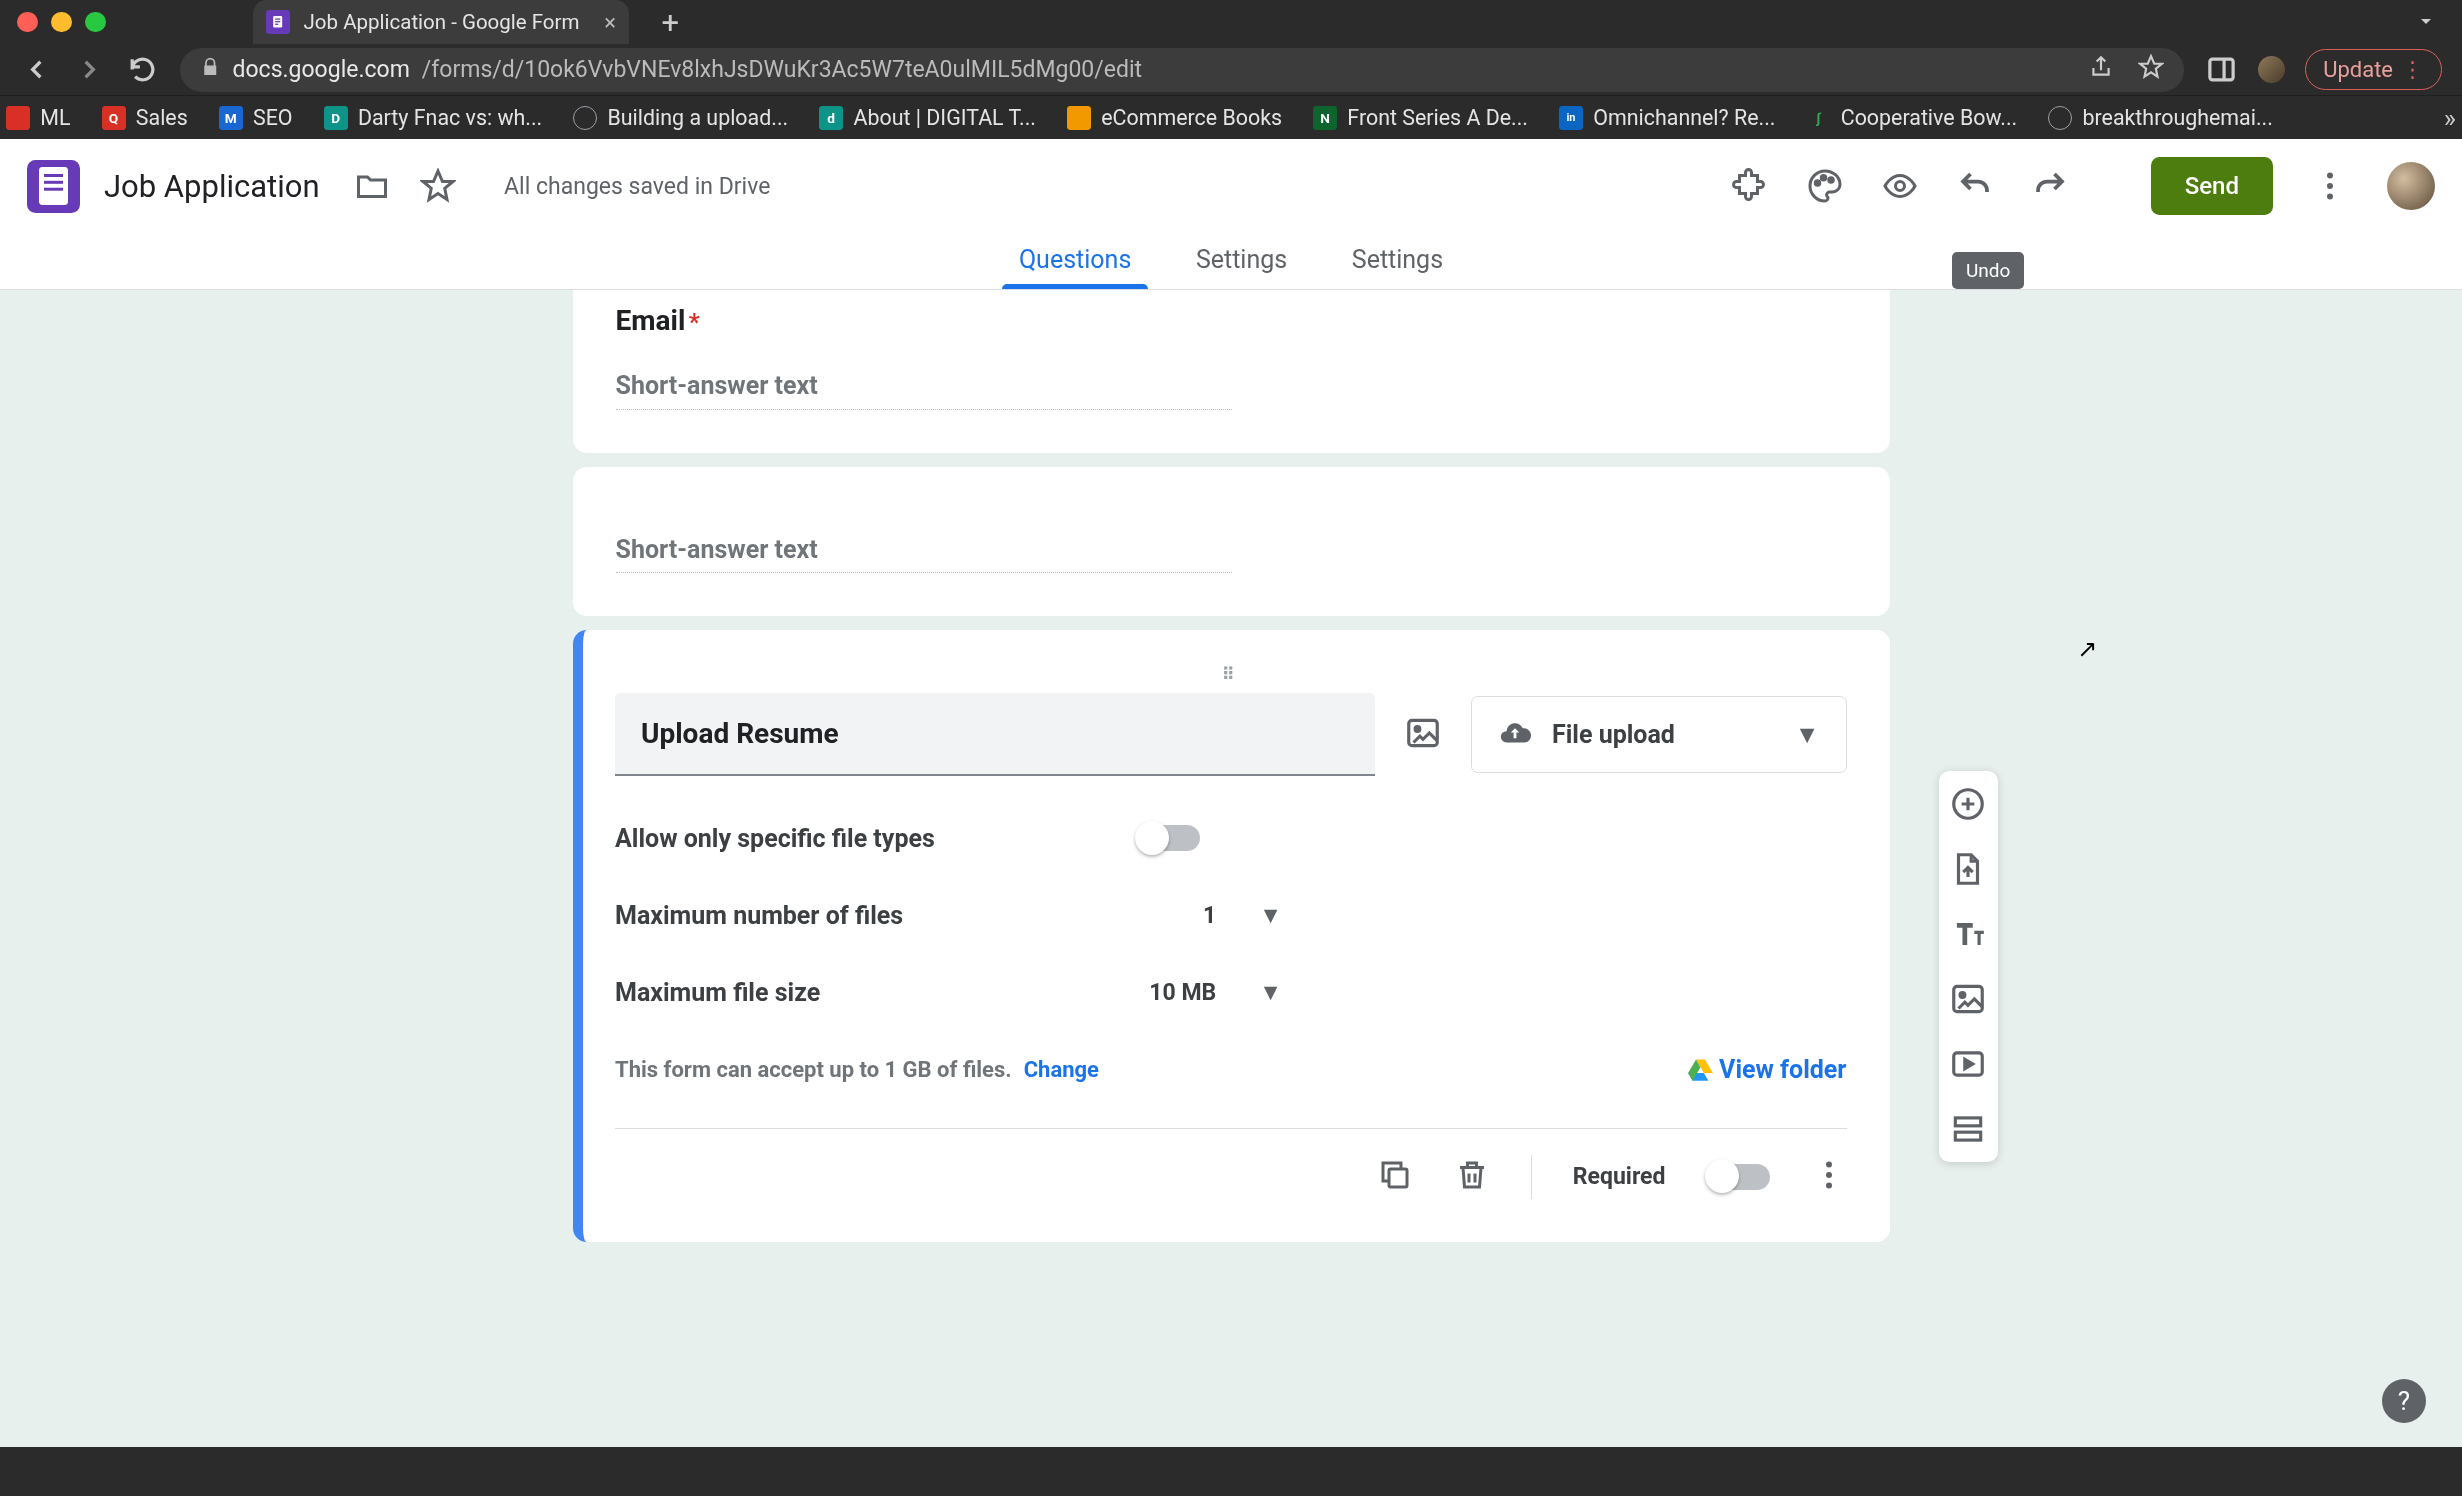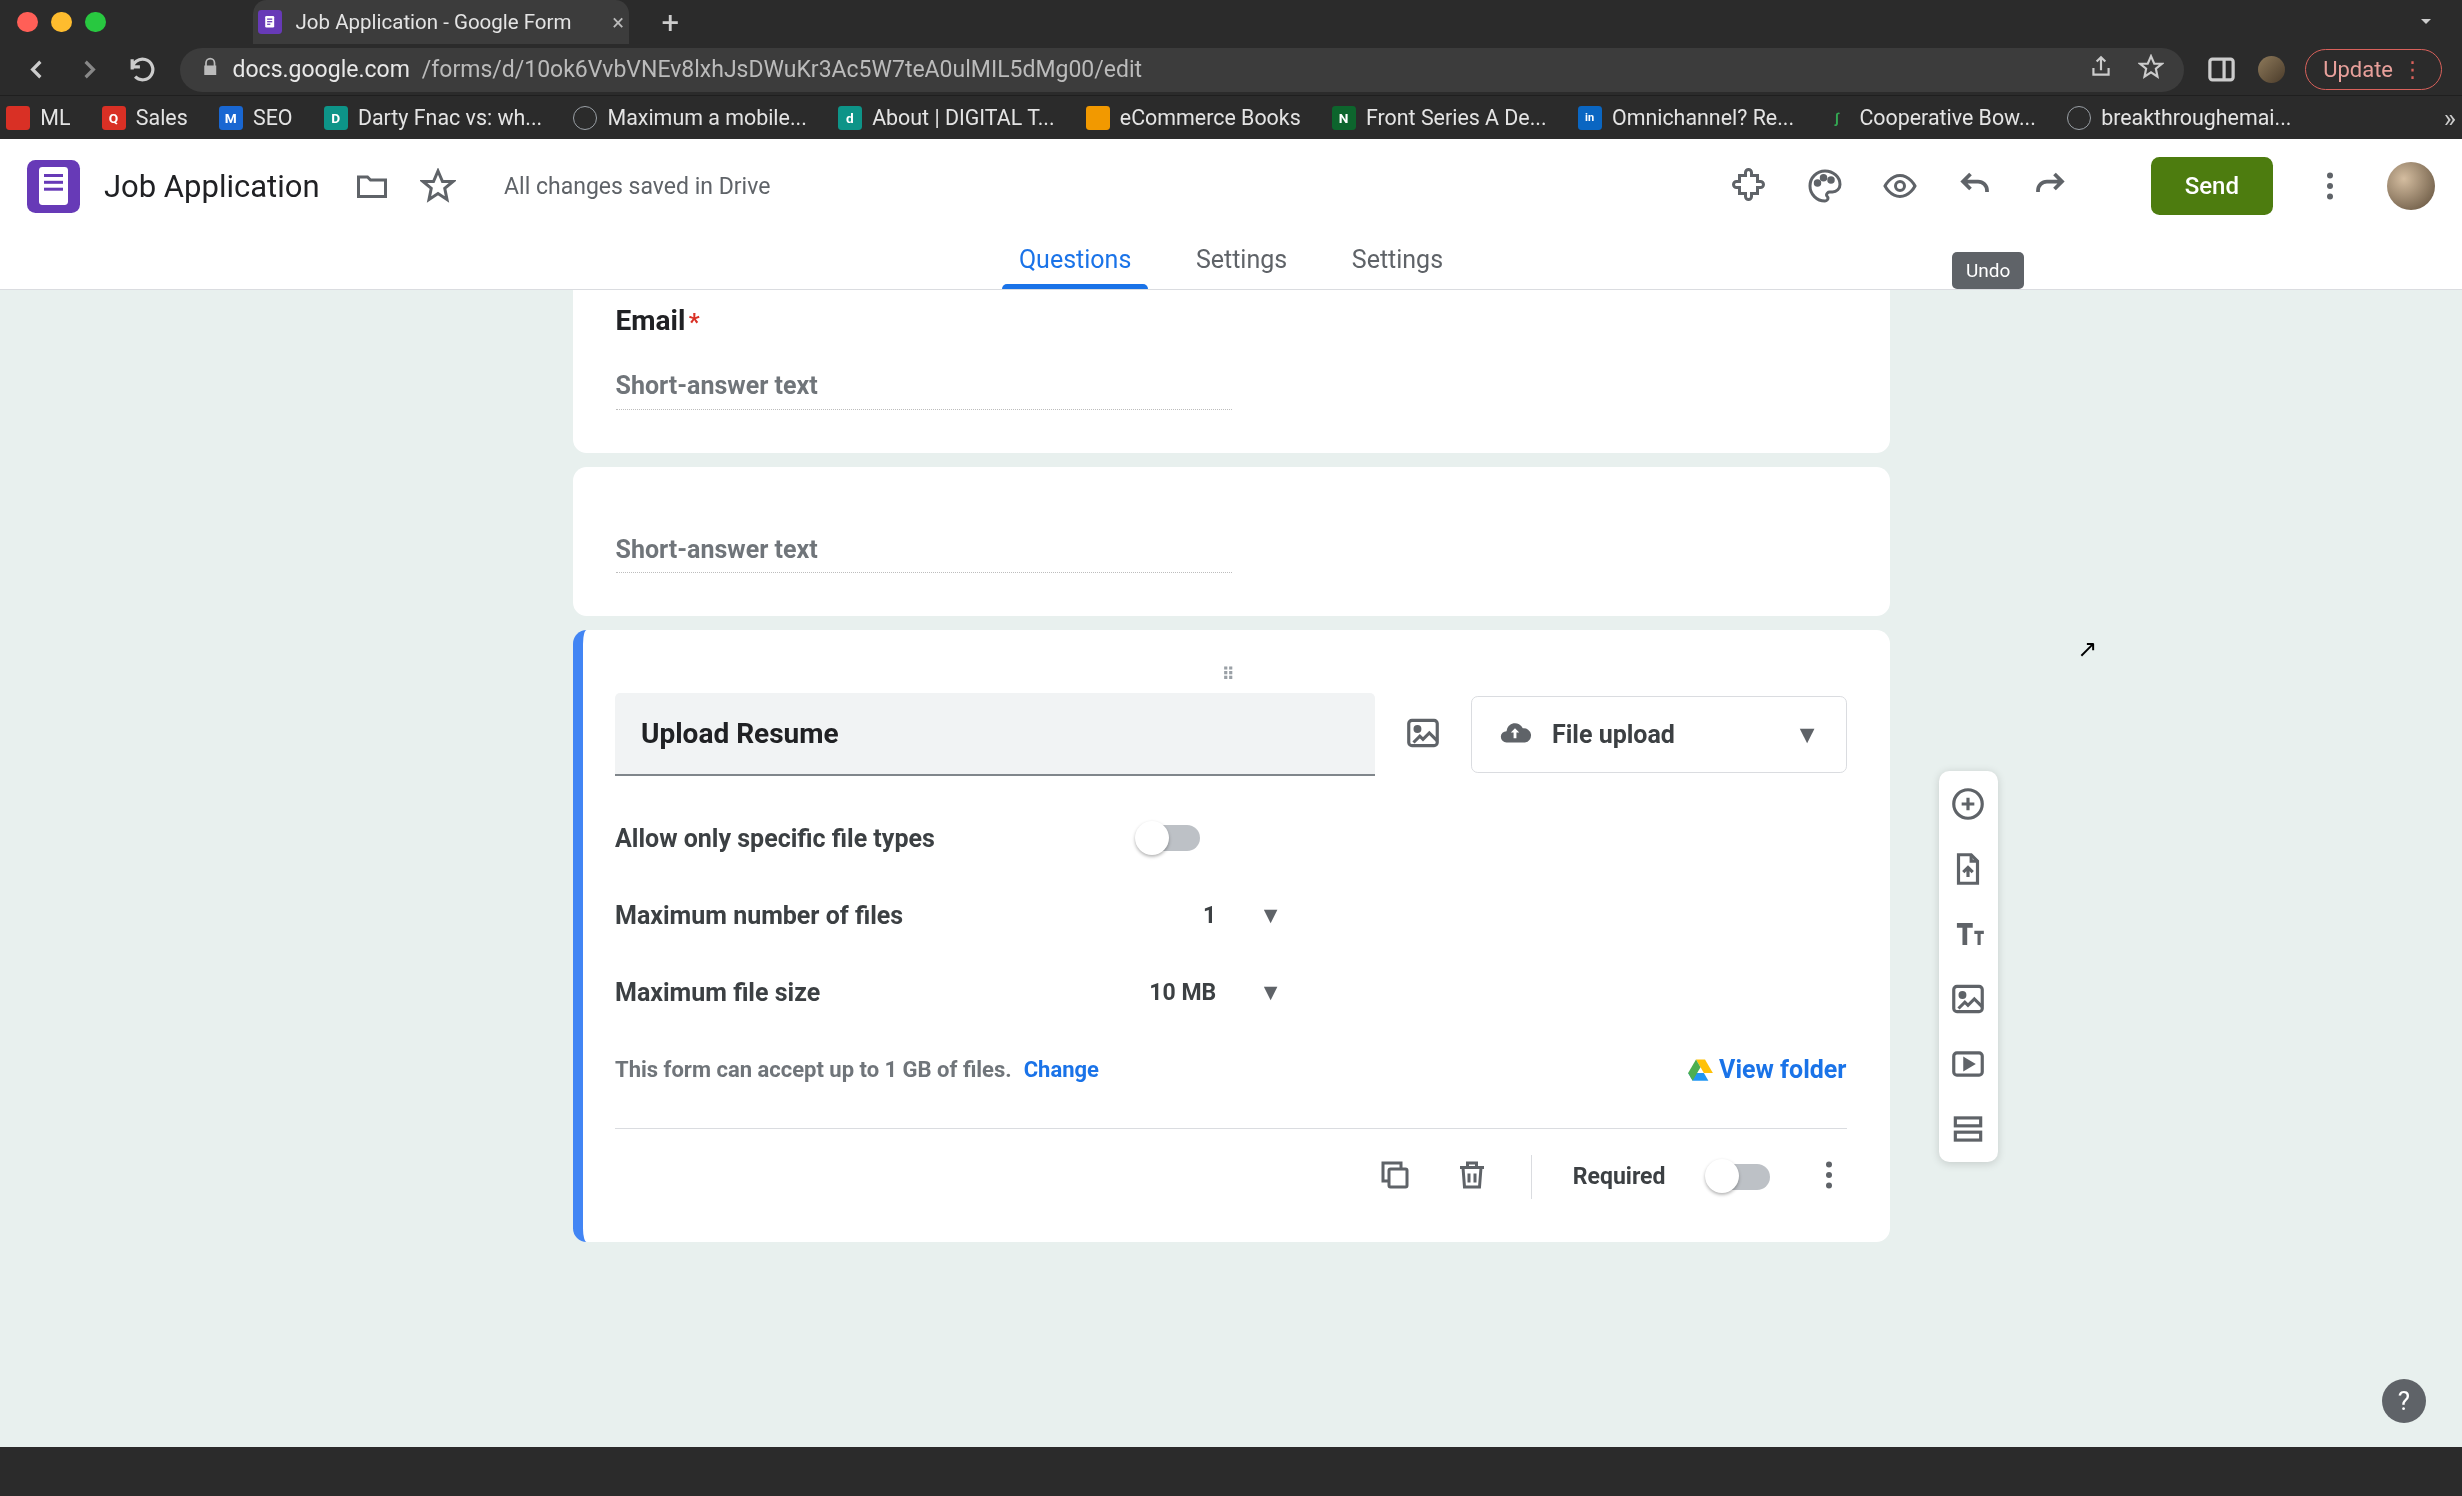--- a/index.html
+++ b/index.html
@@ -6,21 +6,21 @@
 body { width: 2462px; height: 1496px; background: #2b2b2b; overflow: hidden; transform-origin: top left; }
 
 
 .browser-chrome { background: #2b2b2b; }
 .tab-bar { height: 44px; display: flex; align-items: center; padding: 0 17px; gap: 12px; position: relative; }
 .traffic { display: flex; gap: 13.7px; margin-right: 135px; }
 .traffic-dot { width: 20.5px; height: 20.5px; border-radius: 50%; }
 .t-red { background: #ff5f57; }
 .t-yellow { background: #febc2e; }
 .t-green { background: #28c840; }
-.tab { display: flex; align-items: center; gap: 13.7px; background: #3c3c3c; color: #e4e4e4; padding: 0 5px; height: 44px; border-radius: 13.7px 13.7px 0 0; font-size: 20.5px; width: 376px; }
+.tab { display: flex; align-items: center; gap: 13.7px; background: #3c3c3c; color: #e4e4e4; padding: 0 13px; height: 44px; border-radius: 13.7px 13.7px 0 0; font-size: 20.5px; width: 376px; }
 .tab-favicon { width: 24px; height: 24px; background: #673ab7; border-radius: 3.4px; display: flex; align-items: center; justify-content: center; }
 .tab-favicon svg { width: 15.4px; height: 15.4px; }
 .tab-title { flex: 1; white-space: nowrap; overflow: hidden; text-overflow: ellipsis; color: #e4e4e4; font-size: 20.5px; }
 .tab-close { color: #bbb; font-size: 22px; }
 .new-tab { color: #ccc; font-size: 31px; margin-left: 20.5px; }
 .expand-tabs { color: #ccc; position: absolute; right: 24px; }
 
 .addr-bar { height: 51px; display: flex; align-items: center; padding: 0 20.5px; gap: 22px; background: #2b2b2b; }
 .nav-icon { color: #ccc; display: flex; align-items: center; justify-content: center; }
 .nav-icon svg { width: 31px; height: 31px; }
@@ -195,21 +195,21 @@
     <div class="bm">
         <div class="bm-icon" style="background:#1967d2;color:#fff">M</div>
         <span>SEO</span>
       </div>
     <div class="bm">
         <div class="bm-icon" style="background:#0d9488;color:#fff">D</div>
         <span>Darty Fnac vs: wh...</span>
       </div>
     <div class="bm">
         <div class="bm-icon" style="border:1.7px solid #9aa0a6;border-radius:50%"></div>
-        <span>Maximum a mobile...</span>
+        <span>Building a upload...</span>
       </div>
     <div class="bm">
         <div class="bm-icon" style="background:#0d9488;color:#fff">d</div>
         <span>About | DIGITAL T...</span>
       </div>
     <div class="bm">
         <div class="bm-icon" style="background:#f29900"></div>
         <span>eCommerce Books</span>
       </div>
     <div class="bm">

